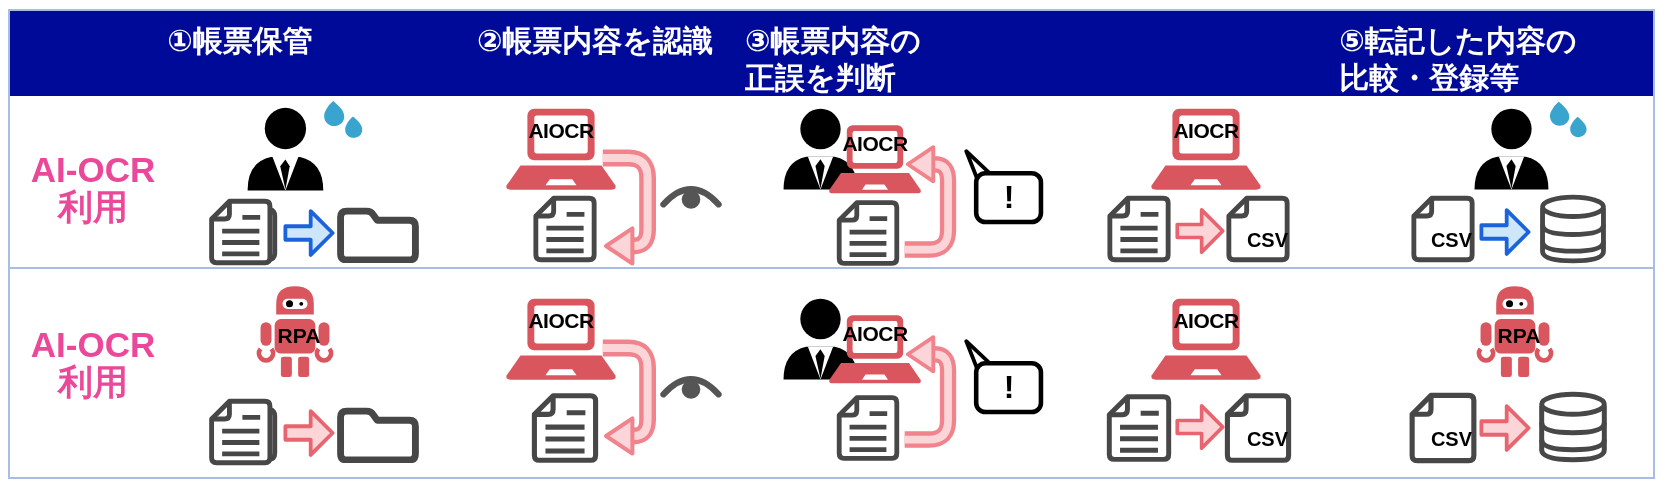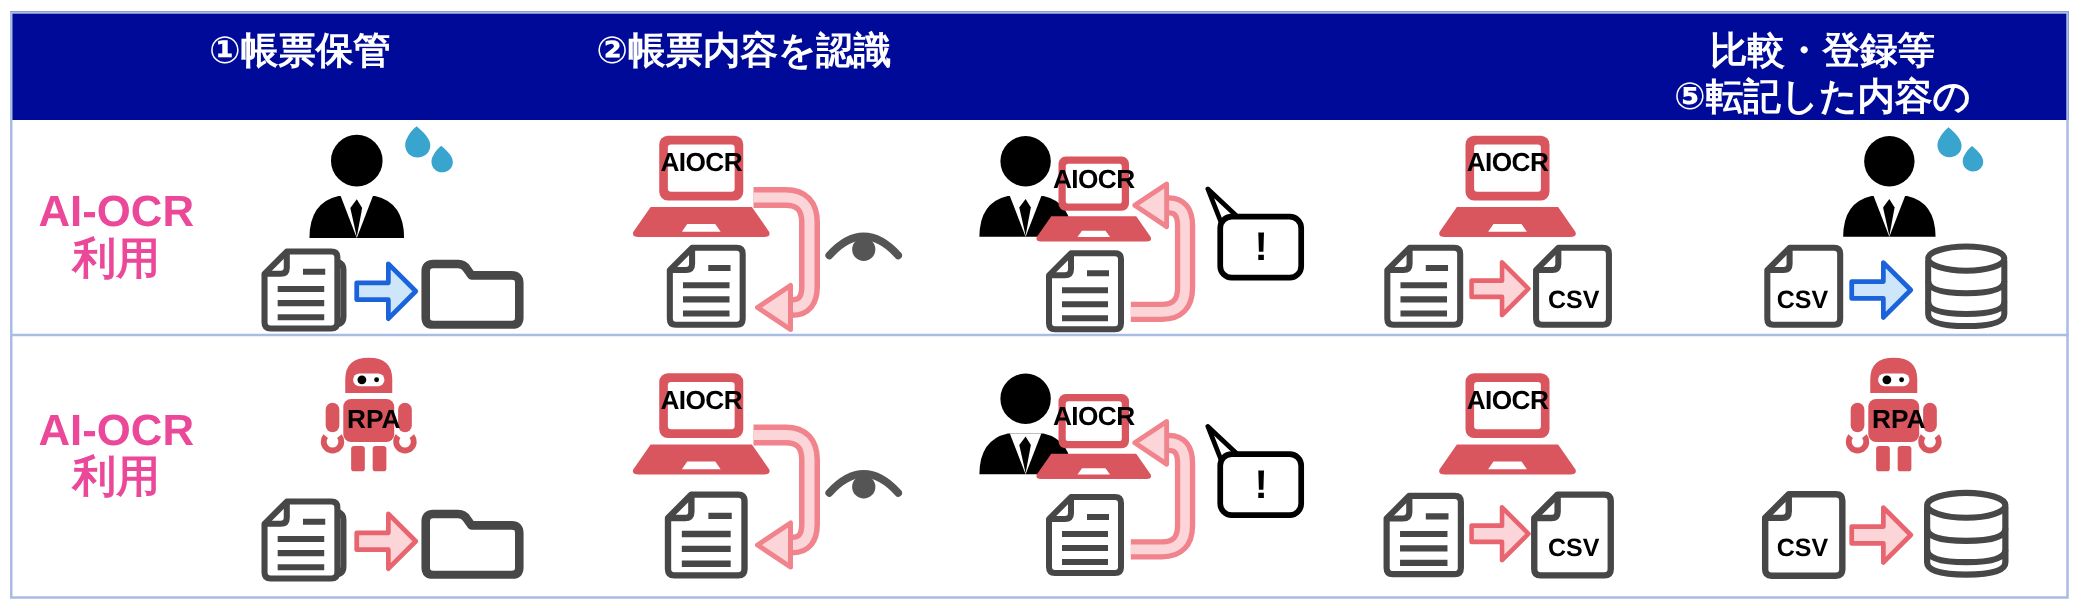--- a/index.html
+++ b/index.html
@@ -2,28 +2,28 @@
 <html><head>
 <meta charset="utf-8">
 <style>
   html,body{margin:0;padding:0;background:#fff;}
   #stage{position:relative;width:1671px;height:489px;background:#fff;overflow:hidden;
          font-family:"Liberation Sans","DejaVu Sans",sans-serif;}
   .abs{position:absolute;}
   .table-border{left:8px;top:9px;width:1647px;height:470px;border:2px solid #A8BCE4;box-sizing:border-box;}
   .header-band{left:8px;top:9px;width:1647px;height:87px;background:#000A99;}
   .row-divider{left:8px;top:267px;width:1647px;height:2px;background:#A8BCE4;}
-  .hstep{color:#fff;font-weight:bold;font-size:30px;line-height:37px;text-align:center;
+  .hstep{color:#fff;font-weight:bold;font-size:30px;line-height:37px;text-align:left;
          white-space:nowrap;transform:translateX(-50%);top:22px;}
   .rowlabel{color:#ec4899;font-weight:bold;font-size:35px;line-height:37px;text-align:center;
             width:170px;left:8px;white-space:nowrap;}
   svg.ic{position:absolute;overflow:visible;}
   .tlabel{position:absolute;font-weight:bold;color:#000;text-align:center;line-height:1;}
   .lab-aiocr{font-size:21px;letter-spacing:-0.5px;}
-  .lab-csv{font-size:20px;}
+  .lab-csv{font-size:20px;text-align:right;}
   .lab-rpa{font-size:21px;text-align:center;}
   .lab-excl{font-size:32px;}
   .blue{--af:#CDE6F9;--as:#1B63DB;}
   .pink{--af:#FBD5D8;--as:#E86570;}
   .flip{transform:scaleY(-1);}
 </style>
 </head>
 <body>
 
 <div id="stage">
@@ -120,24 +120,26 @@
   <div class="abs table-border"></div>
   <div class="abs row-divider"></div>
 
   <div class="abs hstep" style="left:240px">
     <div>①帳票保管</div>
   </div>
   <div class="abs hstep" style="left:595px">
     <div>②帳票内容を認識</div>
   </div>
   <div class="abs hstep" style="left:833px">
+    <div>③帳票内容の</div>
+    <div>正誤を判断</div>
   </div>
   <div class="abs hstep" style="left:1458px">
+    <div>⑤転記した内容の</div>
     <div>比較・登録等</div>
-    <div>⑤転記した内容の</div>
   </div>
 
   <div class="abs rowlabel" style="top:151px">
     <div>AI-OCR</div>
     <div>利用</div>
   </div>
   <div class="abs rowlabel" style="top:326px">
     <div>AI-OCR</div>
     <div>利用</div>
   </div>

